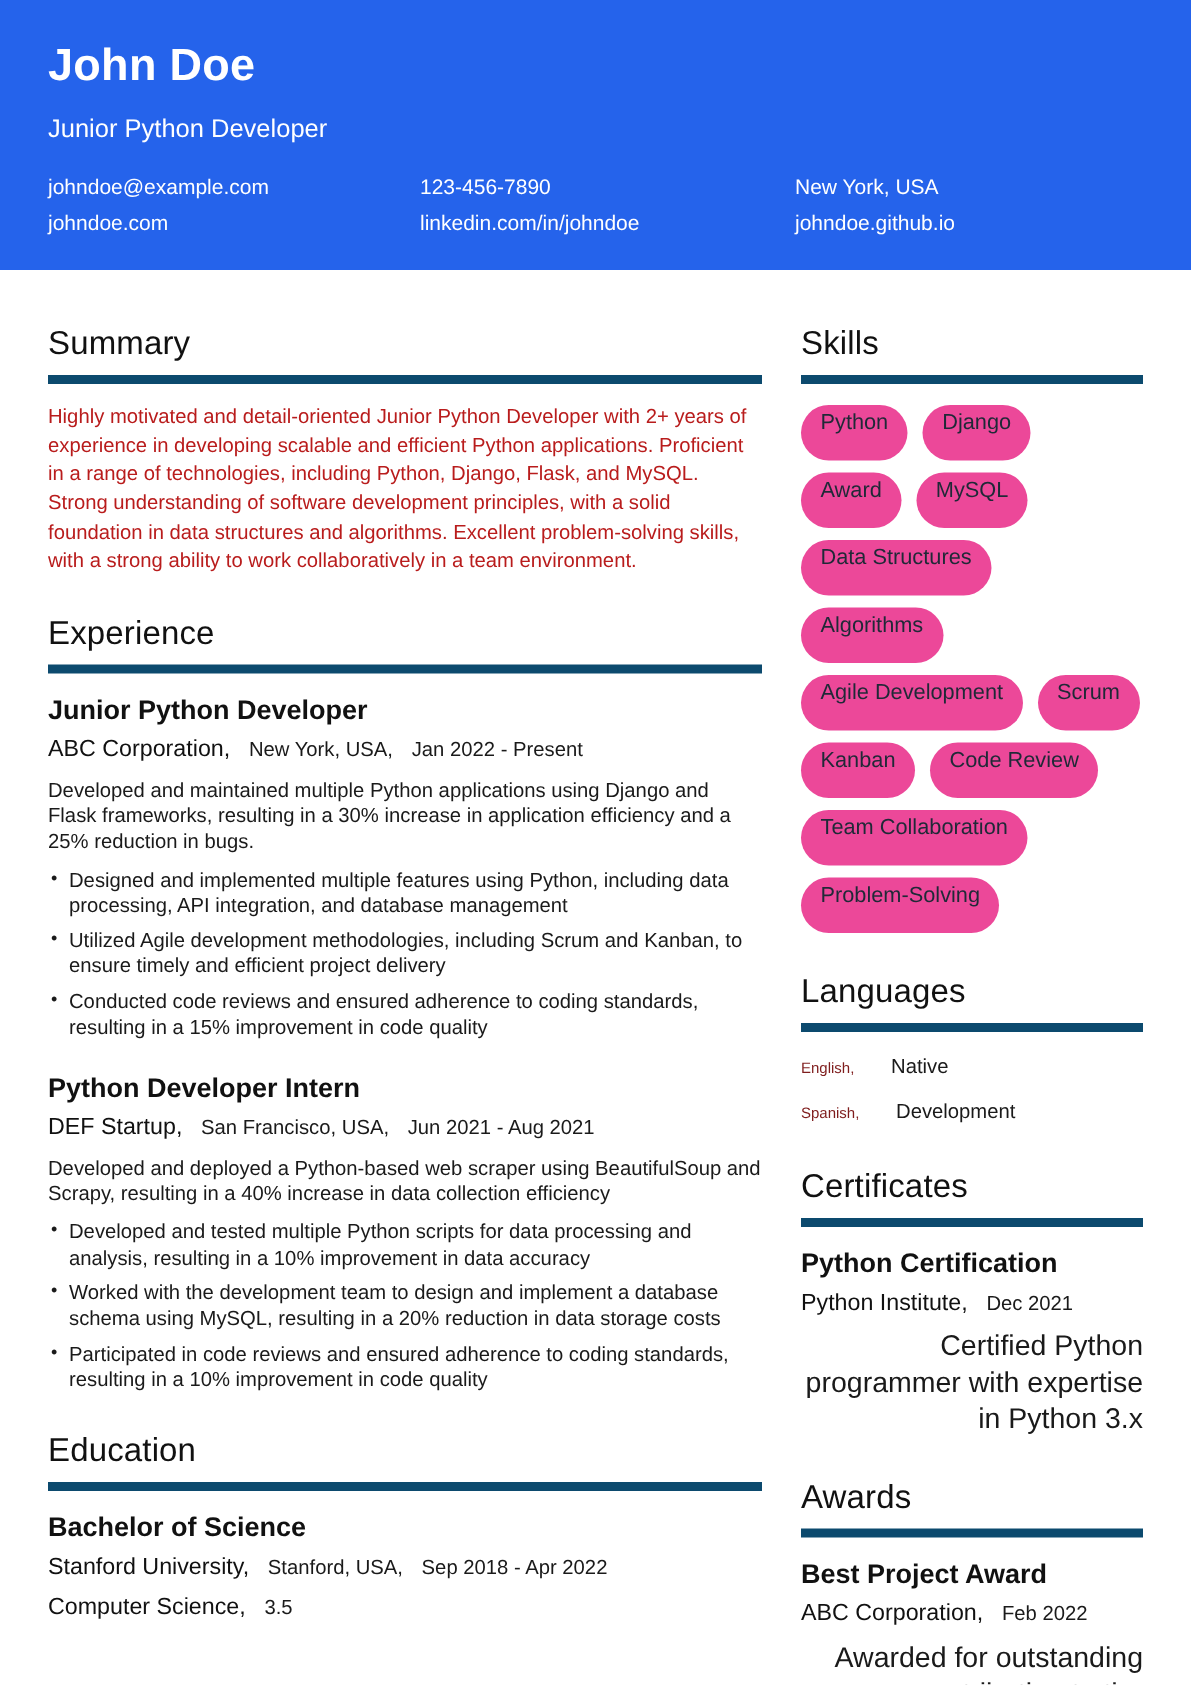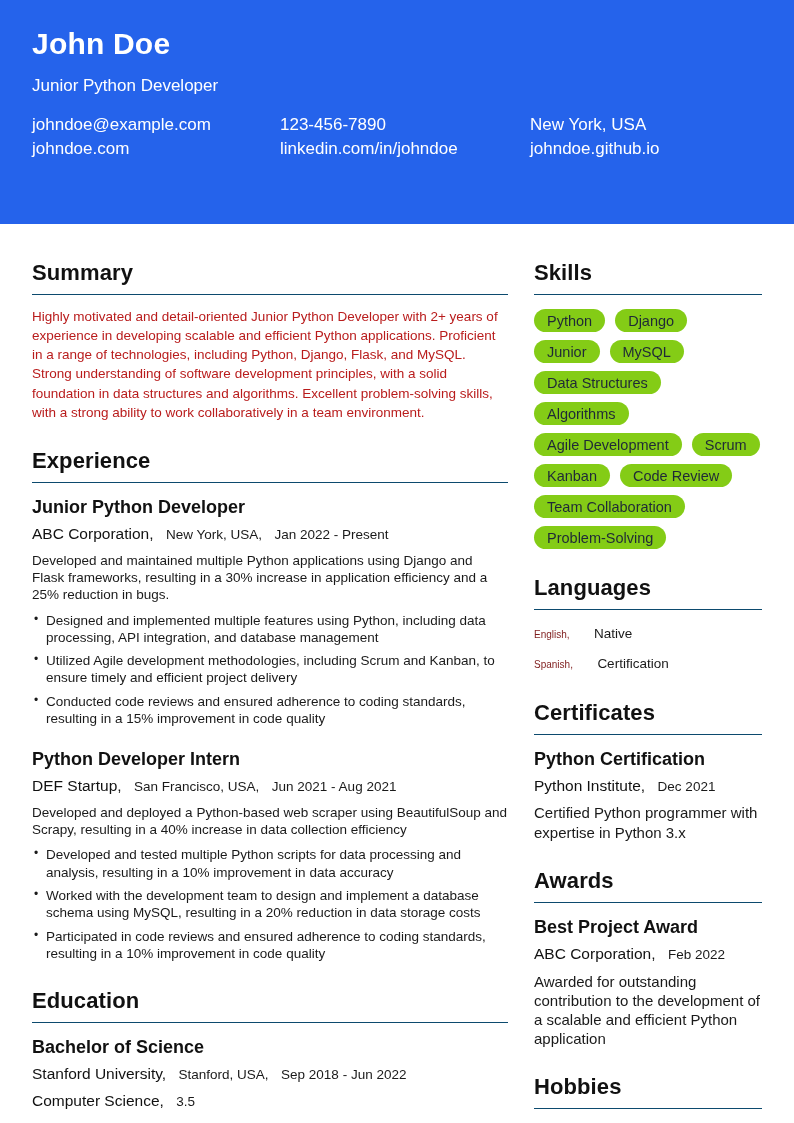--- a/index.html
+++ b/index.html
@@ -14,59 +14,59 @@
     height: 1123px;
     background: #ffffff;
     overflow: hidden;
   }
 
   
   .hdr {
     background: #2563eb;
     color: #ffffff;
     padding: 27px 32px 24px 32px;
-    height: 224px;
+    height: 180px;
   }
   .hdr-name {
     font-size: 30px;
     font-weight: 700;
     letter-spacing: 0.2px;
     margin-bottom: 15px;
   }
   .hdr-title {
     font-size: 17px;
     font-weight: 500;
     margin-bottom: 21px;
   }
   .contact-grid {
     display: grid;
     grid-template-columns: 248px 250px 1fr;
     row-gap: 9px;
-    font-size: 17px;
+    font-size: 14px;
     font-weight: 400;
   }
   .contact-cell { line-height: 15px; }
 
   
   .main {
     display: flex;
     padding: 0 32px;
     gap: 26px;
   }
   .col-left  { flex: 1 1 auto; min-width: 0; }
   .col-right { flex: 0 0 228px; width: 228px; }
 
   .section { margin-top: 26px; }
   .section.first { margin-top: 36px; }
   .sec-h {
     font-size: 22px;
-    font-weight: 700;
+    font-weight: 400;
     color: #111111;
     padding-bottom: 8px;
-    border-bottom: 1px solid #0c4a6e;
+    border-bottom: 6px solid #0c4a6e;
     letter-spacing: 0.1px;
   }
 
   .body-text {
     font-size: 13.5px;
     line-height: 1.42;
     margin-top: 12px;
     color: #b91c1c;
   }
 
@@ -116,42 +116,43 @@
   }
 
   
   .chips {
     display: flex;
     flex-wrap: wrap;
     gap: 8px 10px;
     margin-top: 14px;
   }
   .chip {
-    background: #84cc16;
+    background: #ec4899;
     color: #1f2937;
     font-size: 14.5px;
     font-weight: 500;
-    padding: 4px 13px 3px 13px;
+    padding: 4px 13px 17px 13px;
     border-radius: 999px;
     white-space: nowrap;
   }
 
   
   .lang-row { margin-top: 9px; line-height: 1.3; }
   .lang-row .strong { font-size: 10px; color: #7f1d1d; margin-right: 8px; }
   .lang-row .small  { font-size: 13.5px; margin-left: 12px; }
   .plain-row {
     font-size: 17px;
     margin-top: 9px;
     line-height: 1.3;
   }
   .side-desc {
-    font-size: 15px;
+    font-size: 19px;
     line-height: 1.28;
     margin-top: 7px;
+    text-align: right;
   }
 </style>
 </head>
 <body>
 
 <div class="page">
 
   <div class="hdr">
     <div class="hdr-name">John Doe</div>
     <div class="hdr-title">Junior Python Developer</div>
@@ -208,60 +209,60 @@
         </div>
       </div>
 
       <div class="section">
         <div class="sec-h">Education</div>
         <div class="entry">
           <div class="entry-title">Bachelor of Science</div>
           <div class="meta">
             <span class="strong comma">Stanford University</span>
             <span class="small comma">Stanford, USA</span>
-            <span class="small">Sep 2018 - Jun 2022</span>
+            <span class="small">Sep 2018 - Apr 2022</span>
           </div>
           <div class="meta">
             <span class="strong comma">Computer Science</span>
             <span class="small">3.5</span>
           </div>
         </div>
       </div>
 
     </div>
 
     <div class="col-right">
 
       <div class="section first">
         <div class="sec-h">Skills</div>
         <div class="chips">
           <span class="chip">Python</span>
           <span class="chip">Django</span>
-          <span class="chip">Junior</span>
+          <span class="chip">Award</span>
           <span class="chip">MySQL</span>
           <span class="chip">Data Structures</span>
           <span class="chip">Algorithms</span>
           <span class="chip">Agile Development</span>
           <span class="chip">Scrum</span>
           <span class="chip">Kanban</span>
           <span class="chip">Code Review</span>
           <span class="chip">Team Collaboration</span>
           <span class="chip">Problem-Solving</span>
         </div>
       </div>
 
       <div class="section">
         <div class="sec-h">Languages</div>
         <div class="lang-row" style="margin-top:13px">
           <span class="strong comma">English</span>
           <span class="small">Native</span>
         </div>
         <div class="lang-row">
           <span class="strong comma">Spanish</span>
-          <span class="small">Certification</span>
+          <span class="small">Development</span>
         </div>
       </div>
 
       <div class="section">
         <div class="sec-h">Certificates</div>
         <div class="entry">
           <div class="entry-title">Python Certification</div>
           <div class="meta">
             <span class="strong comma">Python Institute</span>
             <span class="small">Dec 2021</span>

